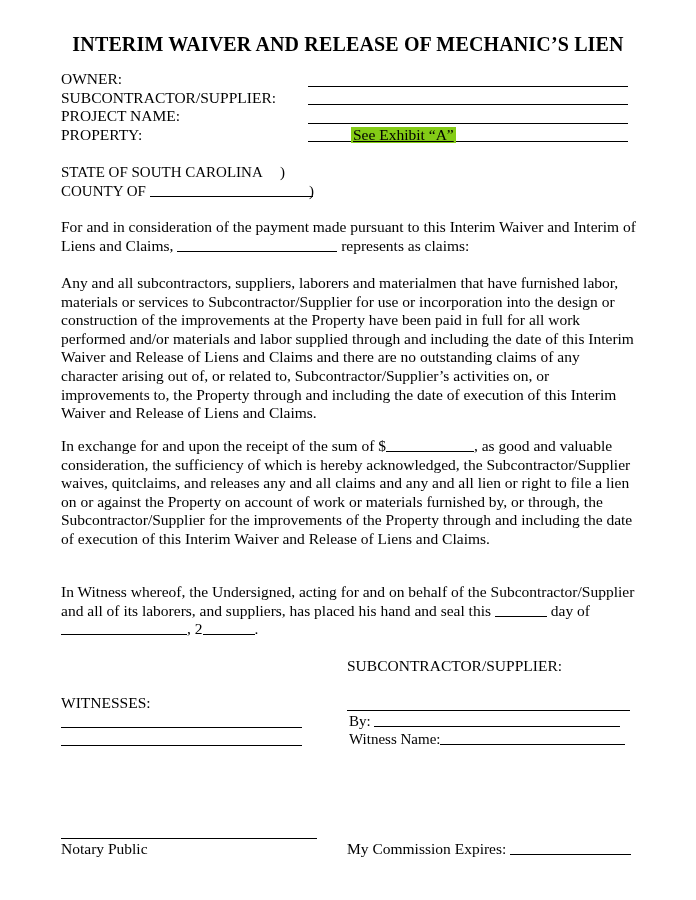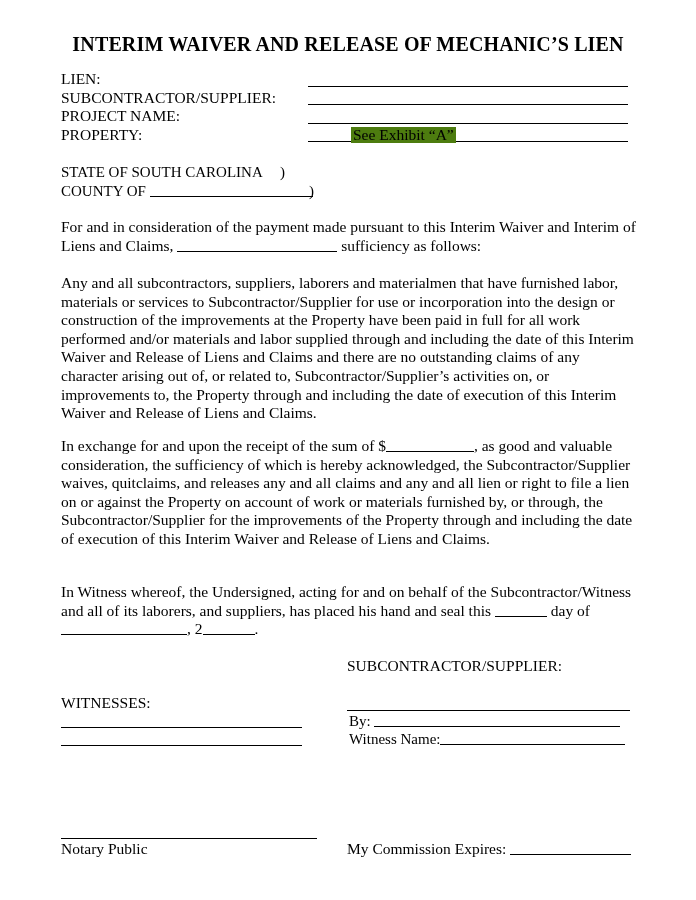--- a/index.html
+++ b/index.html
@@ -59,22 +59,23 @@
     bottom: 2px;
     border-bottom: 1.1px solid #000;
     height: 0;
   }
   .field-fill {
     position: absolute;
     left: 290px;
     bottom: 1px;
     font-size: 15.5px;
     line-height: 16px;
-    background: #4d7c0f;
+    background: #84cc16;
     padding: 0 2px;
+    text-decoration: underline;
   }
 
   
   .state-block {
     position: absolute;
     left: 61px;
     top: 163px;
     font-size: 15px;
     line-height: 18.6px;
     white-space: nowrap;
@@ -186,21 +187,21 @@
 </head>
 <body>
 
 <div class="page">
 
   <div class="doc-title">INTERIM WAIVER AND RELEASE OF MECHANIC’S LIEN</div>
 
   <div class="field-block">
 
     <div class="field-row">
-      <span class="field-label">LIEN:</span>
+      <span class="field-label">OWNER:</span>
       <span class="field-rule"></span>
     </div>
 
     <div class="field-row">
       <span class="field-label">SUBCONTRACTOR/SUPPLIER:</span>
       <span class="field-rule"></span>
     </div>
 
     <div class="field-row">
       <span class="field-label">PROJECT NAME:</span>
@@ -223,31 +224,31 @@
     <div class="row">
       <span>COUNTY OF</span>
       <span class="ul ul-w163"></span>
       <span class="paren-b">)</span>
     </div>
   </div>
 
   <div class="para p-consideration">
     <span>For and in consideration of the payment made pursuant to this Interim Waiver and Interim of Liens and Claims,</span>
     <span class="ul ul-w160"></span>
-    <span>sufficiency as follows:</span>
+    <span>represents as claims:</span>
   </div>
 
   <div class="para p-any-and-all">Any and all subcontractors, suppliers, laborers and materialmen that have furnished labor, materials or services to Subcontractor/Supplier for use or incorporation into the design or construction of the improvements at the Property have been paid in full for all work performed and/or materials and labor supplied through and including the date of this Interim Waiver and Release of Liens and Claims and there are no outstanding claims of any character arising out of, or related to, Subcontractor/Supplier’s activities on, or improvements to, the Property through and including the date of execution of this Interim Waiver and Release of Liens and Claims.</div>
 
   <div class="para p-in-exchange">
     <span>In exchange for and upon the receipt of the sum of $</span><span class="ul ul-w88"></span><span>, as good and valuable consideration, the sufficiency of which is hereby acknowledged, the Subcontractor/Supplier waives, quitclaims, and releases any and all claims and any and all lien or right to file a lien on or against the Property on account of work or materials furnished by, or through, the Subcontractor/Supplier for the improvements of the Property through and including the date of execution of this Interim Waiver and Release of Liens and Claims.</span>
   </div>
 
   <div class="para p-in-witness">
-    <span>In Witness whereof, the Undersigned, acting for and on behalf of the Subcontractor/Witness and all of its laborers, and suppliers, has placed his hand and seal this</span>
+    <span>In Witness whereof, the Undersigned, acting for and on behalf of the Subcontractor/Supplier and all of its laborers, and suppliers, has placed his hand and seal this</span>
     <span class="ul ul-w52"></span>
     <span>day of</span>
     <span class="ul ul-w126"></span><span>, 2</span><span class="ul ul-w52"></span><span>.</span>
   </div>
 
   <div class="sig-heading">SUBCONTRACTOR/SUPPLIER:</div>
 
   <div class="witness-heading">WITNESSES:</div>
   <div class="rule witness-rule-1"></div>
   <div class="rule witness-rule-2"></div>

